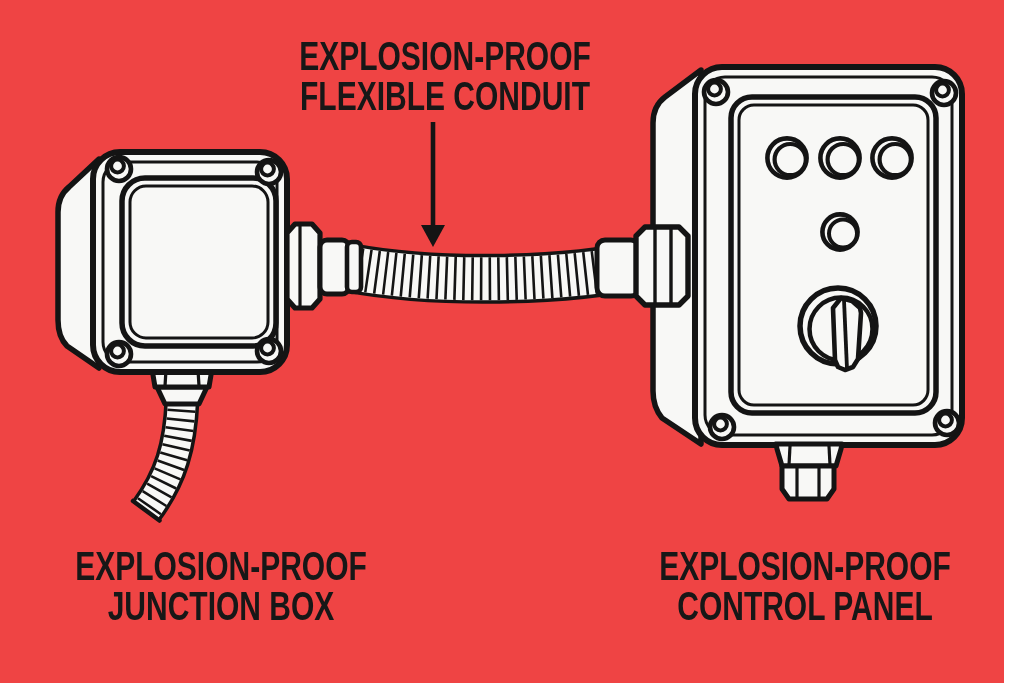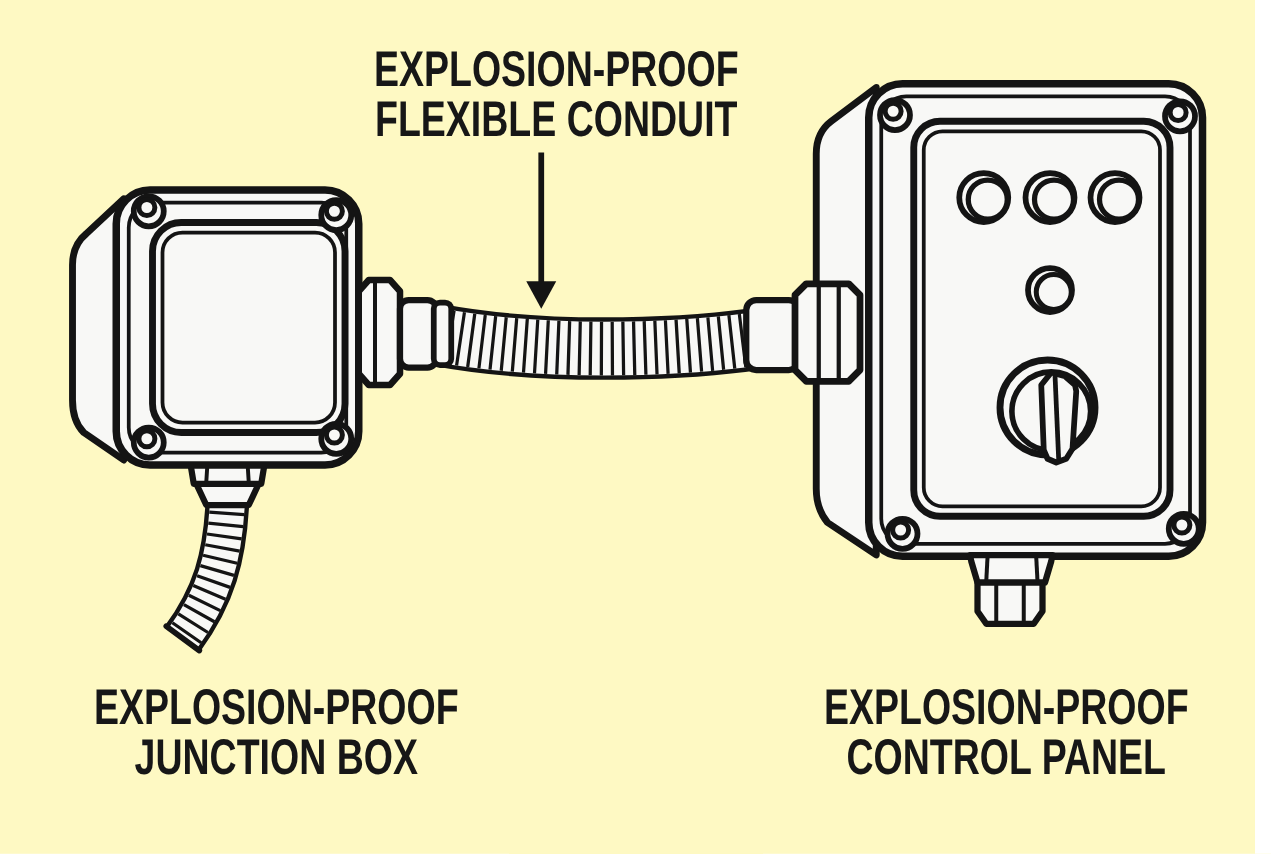--- a/index.html
+++ b/index.html
@@ -1,19 +1,19 @@
 <!DOCTYPE html>
 <html><head>
 <meta charset="utf-8">
 <style>
   html,body{margin:0;padding:0;}
   .screen{
     position:relative;
     width:1004px;height:683px;
-    background:#fef9c3;
+    background:#ef4444;
     overflow:hidden;
     font-family:"Liberation Sans", sans-serif;
   }
   .screen svg{position:absolute;left:0;top:0;}
   .callout{
     position:absolute;
     text-align:center;
     font-weight:700;
     font-size:40px;
     line-height:40px;

